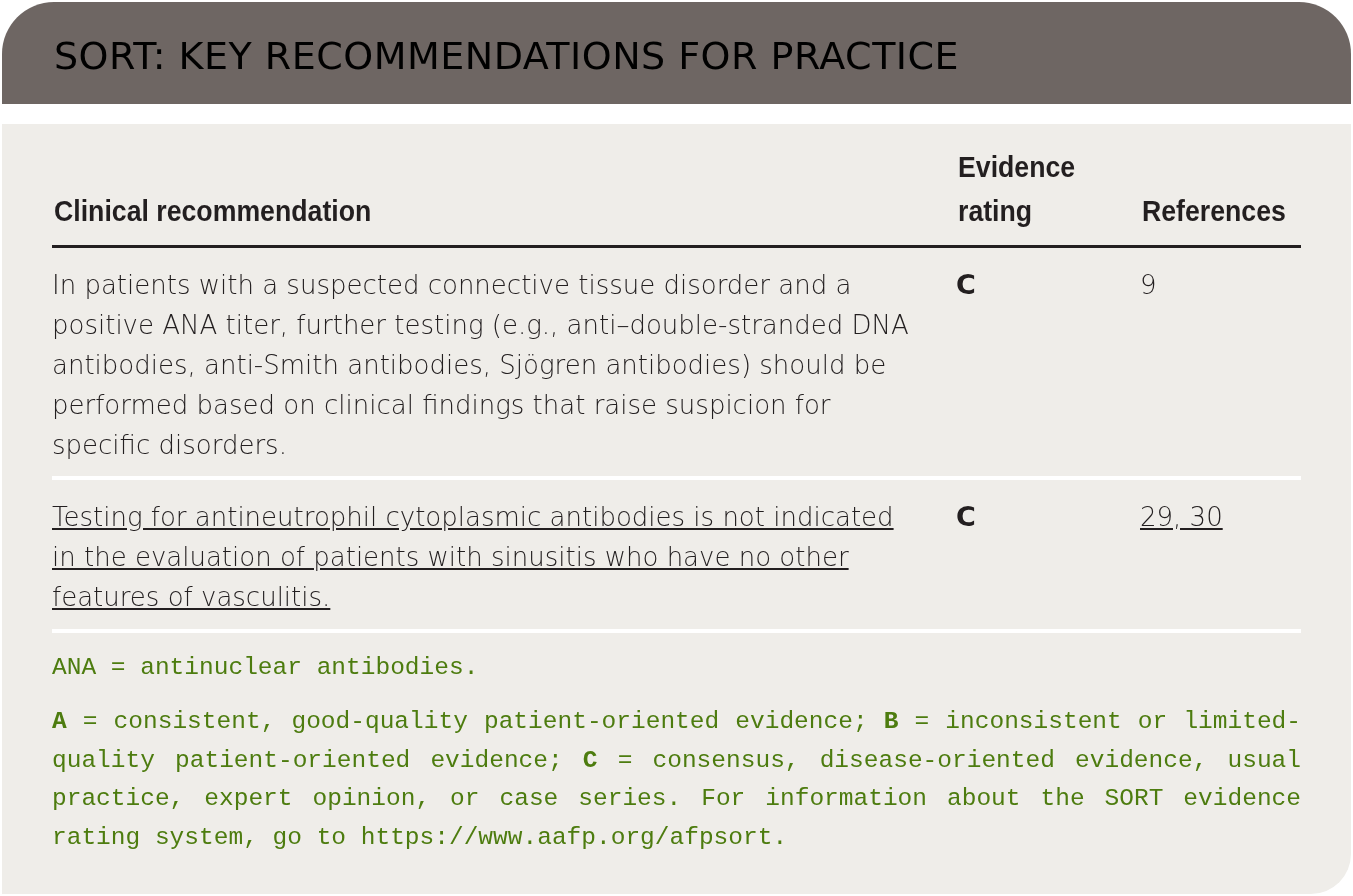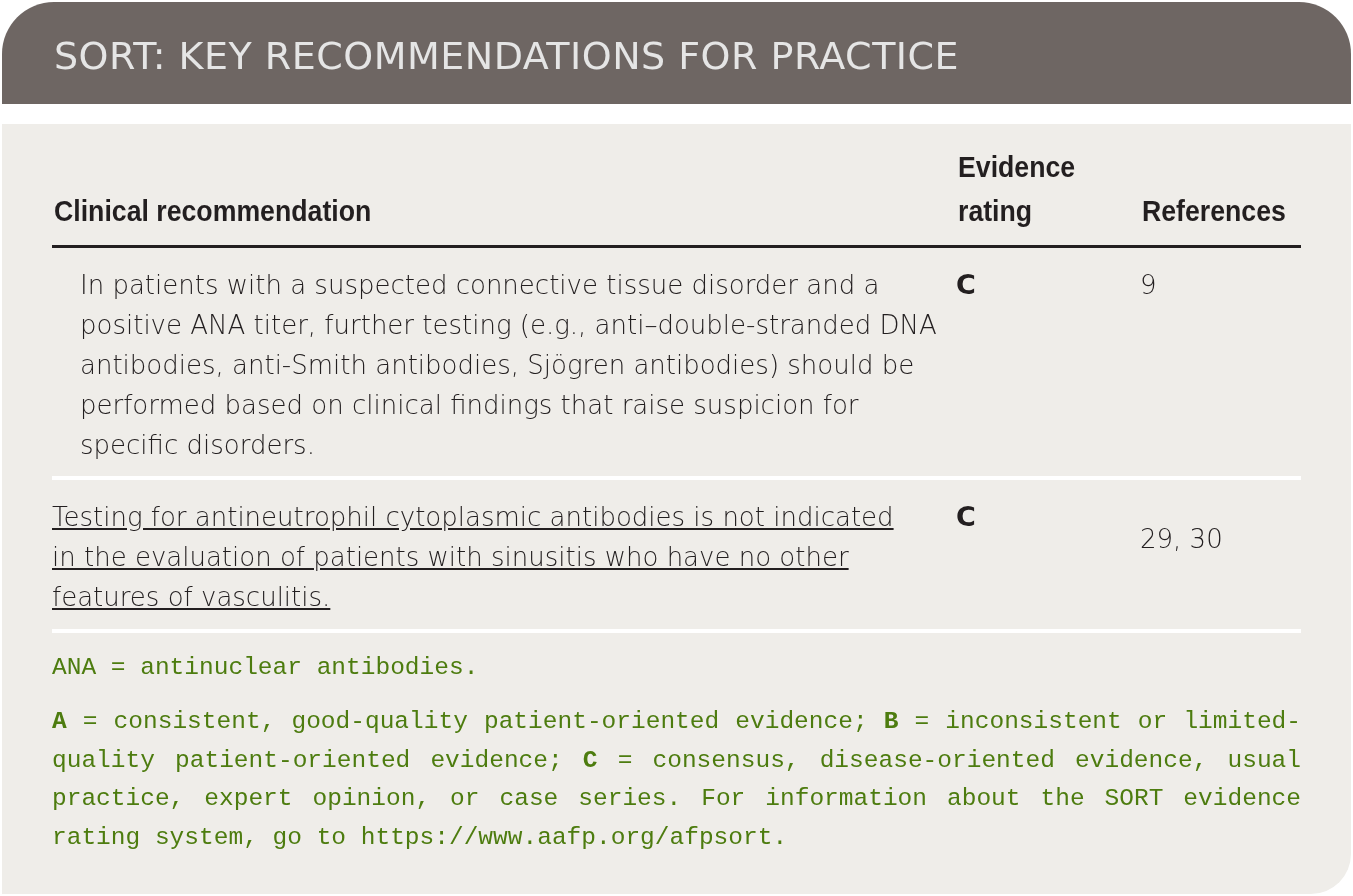--- a/index.html
+++ b/index.html
@@ -3,21 +3,21 @@
 <meta charset="utf-8">
 <style>
   html, body { margin:0; padding:0; background:#ffffff; }
   body { width:1353px; height:896px; position:relative; overflow:hidden; font-family:"DejaVu Sans", sans-serif; }
   .header {
     position:absolute; left:2px; top:2px; width:1349px; height:102px;
     background:#6e6663; border-radius:52px 52px 0 0;
   }
   .header-title {
     position:absolute; left:52px; top:32px;
-    color:#e5e5e5; font-size:38px; font-weight:500; letter-spacing:0.5px;
+    color:#000000; font-size:38px; font-weight:500; letter-spacing:0.5px;
     font-family:"DejaVu Sans", sans-serif;
   }
   .panel {
     position:absolute; left:2px; top:124px; width:1349px; height:770px;
     background:#efede9; border-radius:0 0 40px 0;
   }
   .col-head {
     position:absolute; color:#231f20; font-weight:bold; font-size:29px;
     font-family:"Liberation Sans", sans-serif; line-height:44px; transform:scaleX(0.92); transform-origin:left top;
   }
@@ -45,27 +45,27 @@
 
 <div class="col-head" style="left:54px; top:189px;">Clinical recommendation</div>
 <div class="col-head" style="left:958px; top:145px;">
   <div>Evidence</div>
   <div>rating</div>
 </div>
 <div class="col-head" style="left:1142px; top:189px;">References</div>
 
 <div class="rule-dark" style="top:245px;"></div>
 
-<div class="cell" style="left:52px; top:265px; width:860px;margin-left:28px;">In patients with a suspected connective tissue disorder and a positive ANA titer, further testing (e.g., anti–double-stranded DNA antibodies, anti-Smith antibodies, Sjögren antibodies) should be performed based on clinical findings that raise suspicion for specific disorders.</div>
+<div class="cell" style="left:52px; top:265px; width:860px;">In patients with a suspected connective tissue disorder and a positive ANA titer, further testing (e.g., anti–double-stranded DNA antibodies, anti-Smith antibodies, Sjögren antibodies) should be performed based on clinical findings that raise suspicion for specific disorders.</div>
 <div class="cell rating" style="left:956px; top:265px;">C</div>
 <div class="cell" style="left:1140px; top:265px;">9</div>
 
 <div class="rule-light" style="top:476px;"></div>
 
 <div class="cell" style="left:52px; top:497px; width:860px;text-decoration:underline;">Testing for antineutrophil cytoplasmic antibodies is not indicated in the evaluation of patients with sinusitis who have no other features of vasculitis.</div>
 <div class="cell rating" style="left:956px; top:497px;">C</div>
-<div class="cell" style="left:1140px; top:519px;">29, 30</div>
+<div class="cell" style="left:1140px; top:497px;text-decoration:underline;">29, 30</div>
 
 <div class="rule-light" style="top:629px;"></div>
 
 <div class="foot" style="top:649px;">ANA = antinuclear antibodies.</div>
 
 <div class="foot" style="top:703px;"><b>A</b><span> = consistent, good-quality patient-oriented evidence; </span><b>B</b><span> = inconsistent or limited-quality patient-oriented evidence; </span><b>C</b><span> = consensus, disease-oriented evidence, usual practice, expert opinion, or case series. For information about the SORT evidence rating system, go to https://www.aafp.org/afpsort.</span></div>
 
 </body></html>

